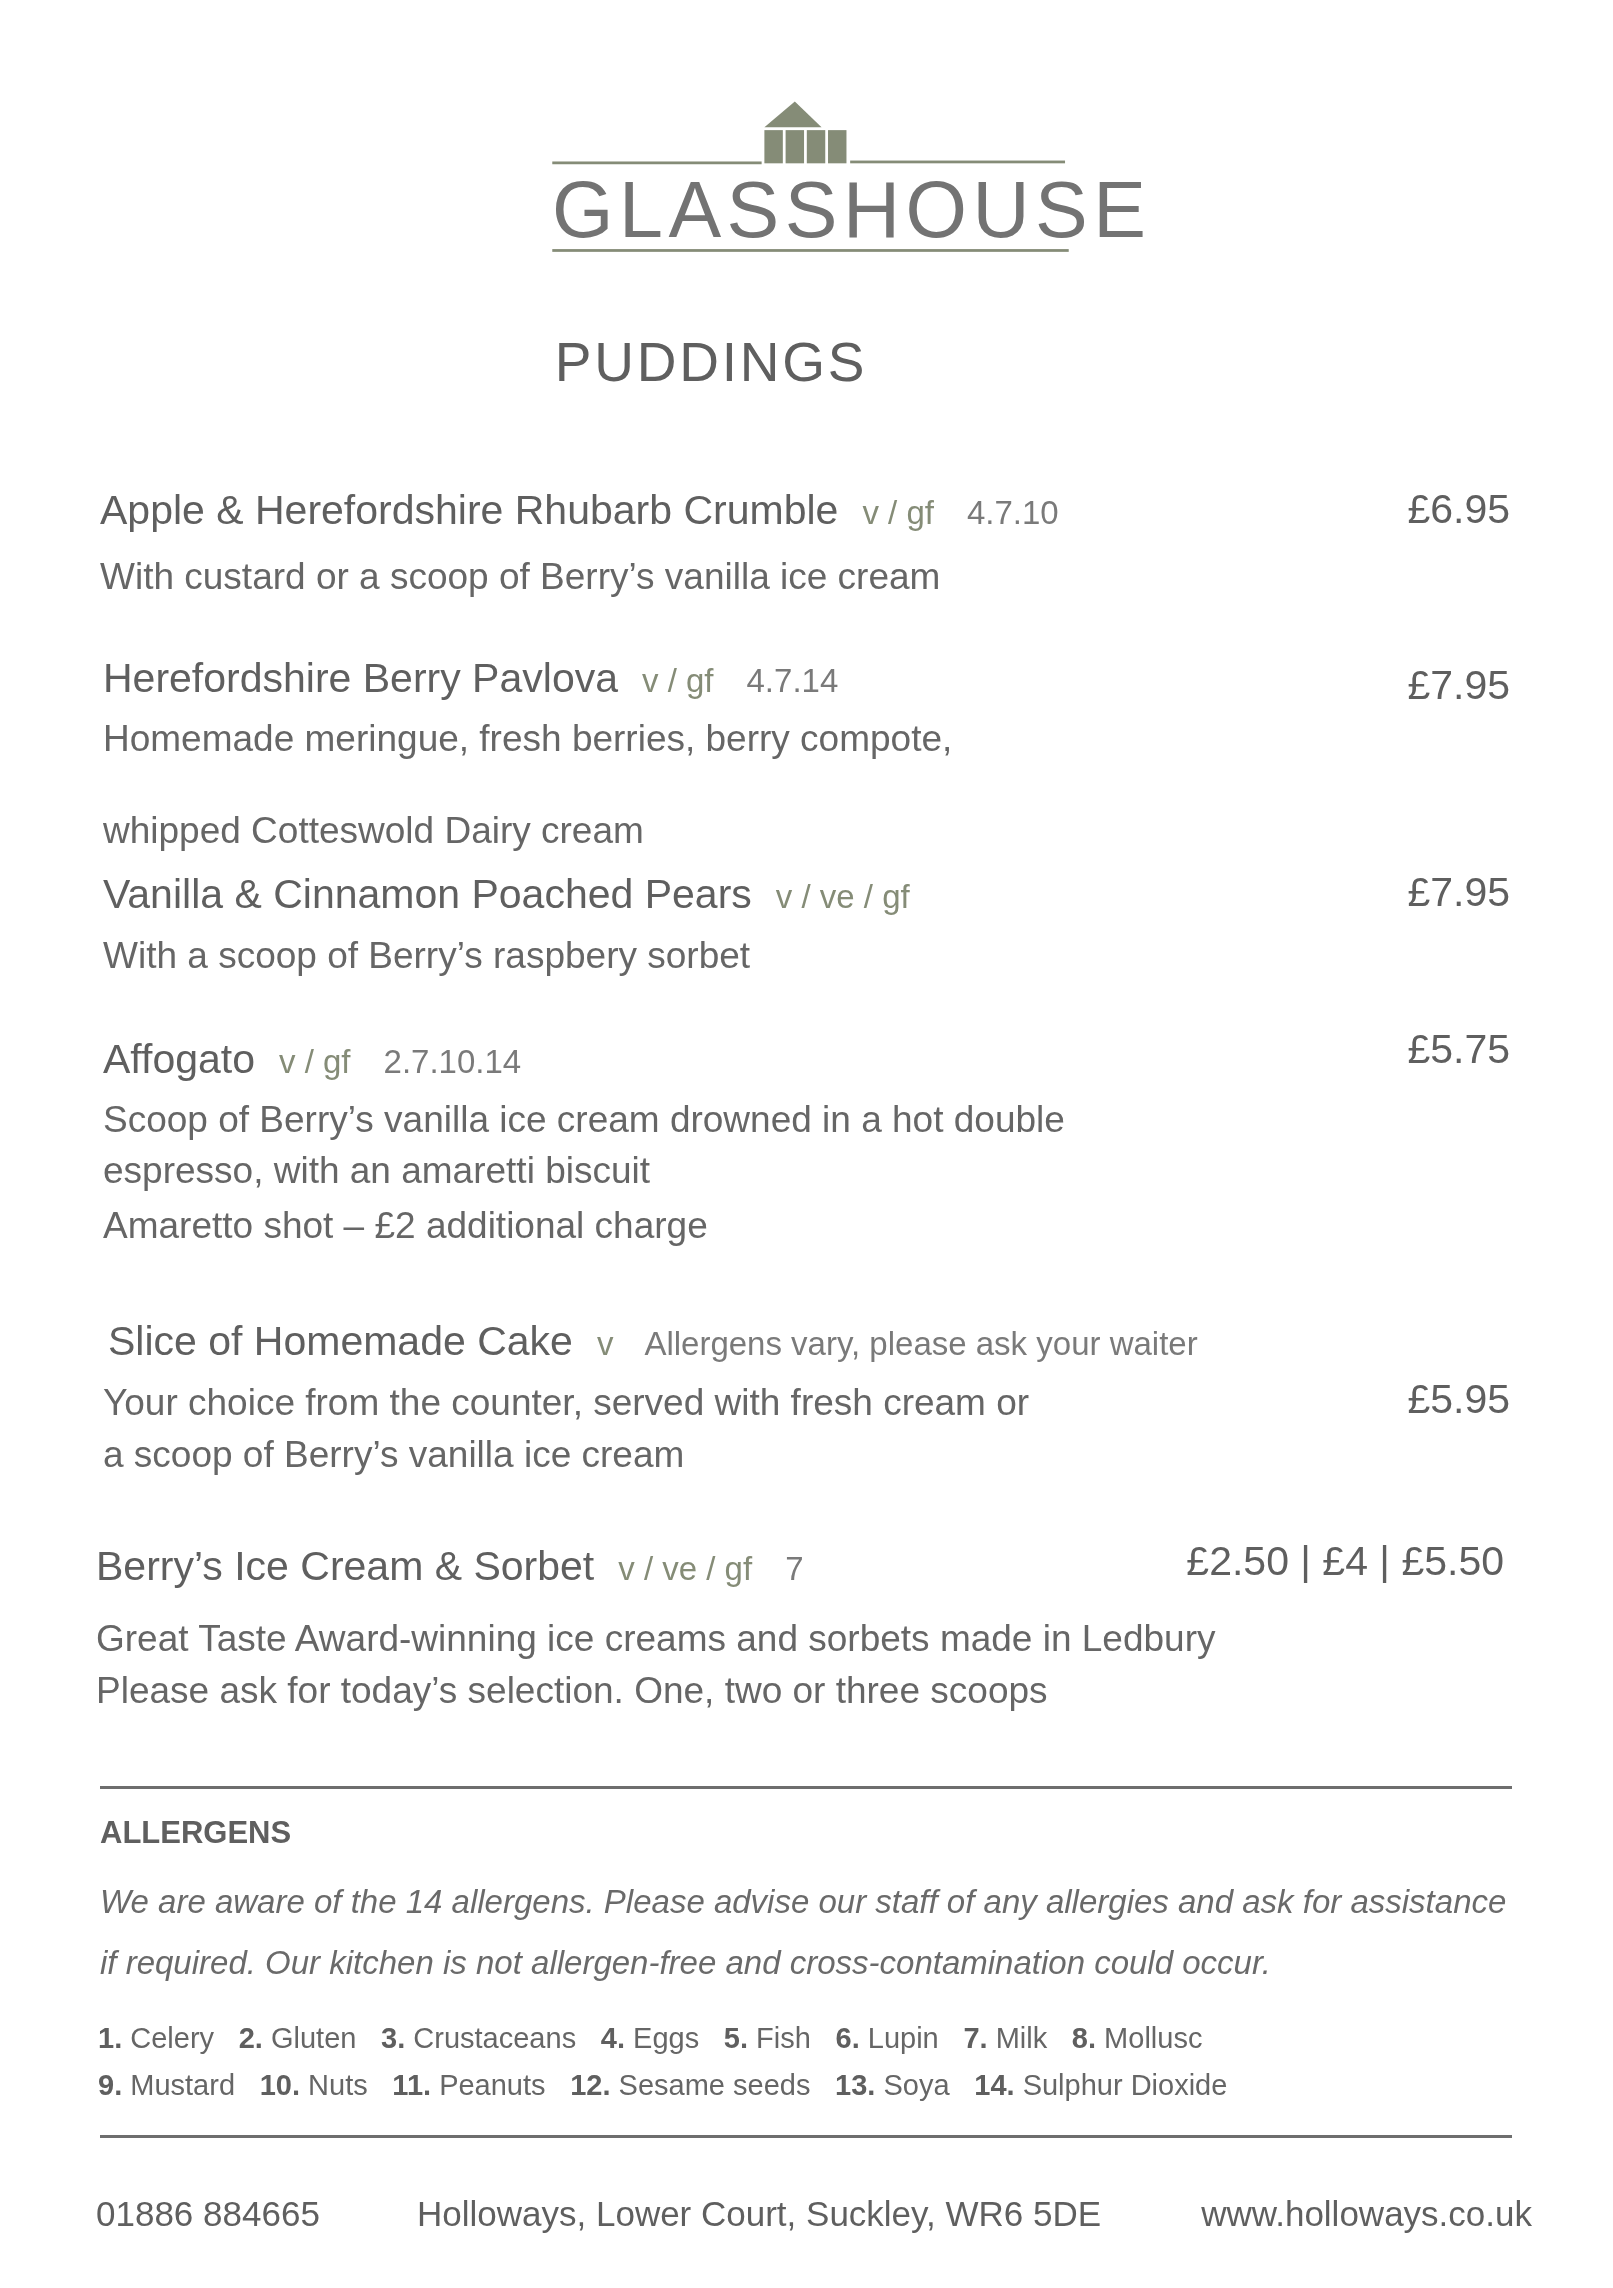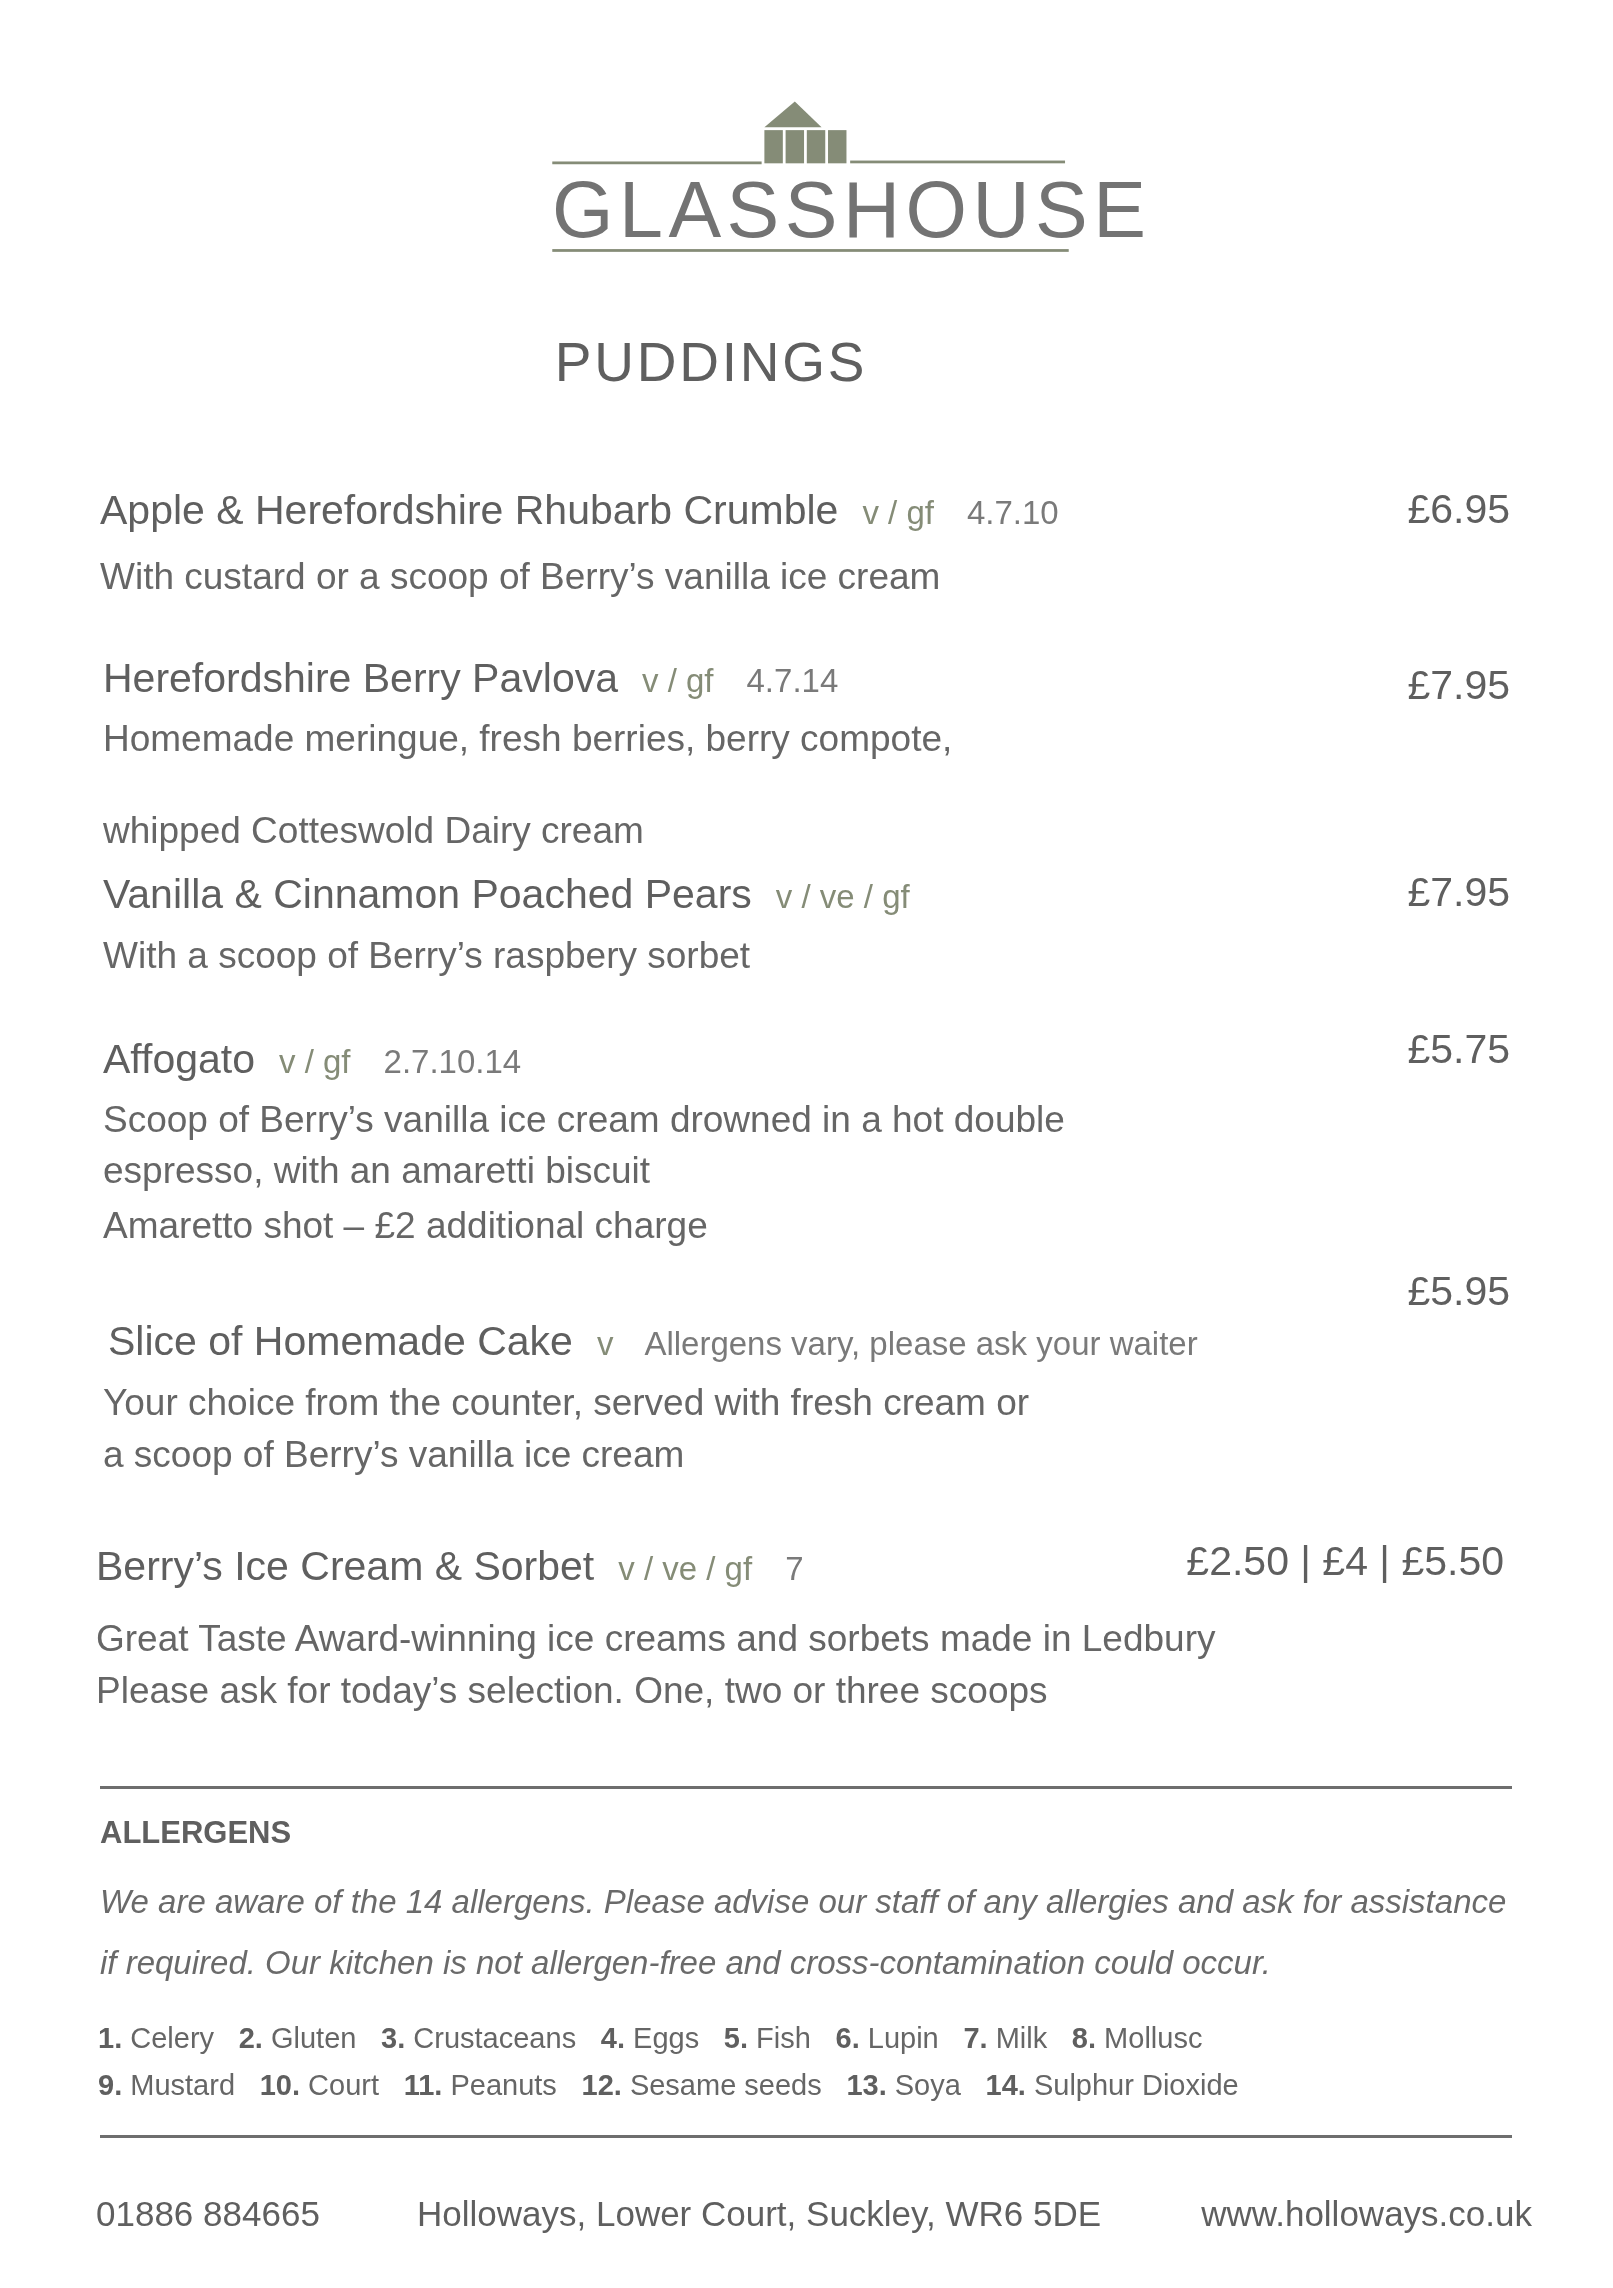--- a/index.html
+++ b/index.html
@@ -81,21 +81,21 @@
   <span>Affogato</span><span class="diet">v / gf</span><span class="codes">2.7.10.14</span>
 </div>
 <div class="abs price" style="top:1026px;">£5.75</div>
 <div class="abs desc" style="left:103px; top:1094px;">Scoop of Berry’s vanilla ice cream drowned in a hot double</div>
 <div class="abs desc" style="left:103px; top:1145px;">espresso, with an amaretti biscuit</div>
 <div class="abs desc italic" style="left:103px; top:1200px;">Amaretto shot – £2 additional charge</div>
 
 <div class="abs item-name" style="left:108px; top:1318px;">
   <span>Slice of Homemade Cake</span><span class="diet">v</span><span class="note">Allergens vary, please ask your waiter</span>
 </div>
-<div class="abs price" style="top:1268px;">£5.95</div>
+<div class="abs price" style="top:1376px;">£5.95</div>
 <div class="abs desc" style="left:103px; top:1377px;">Your choice from the counter, served with fresh cream or</div>
 <div class="abs desc" style="left:103px; top:1429px;">a scoop of Berry’s vanilla ice cream</div>
 
 <div class="abs item-name" style="left:96px; top:1543px;">
   <span>Berry’s Ice Cream &amp; Sorbet</span><span class="diet">v / ve / gf</span><span class="codes">7</span>
 </div>
 <div class="abs price" style="top:1538px; right:109px;">£2.50 | £4 | £5.50</div>
 <div class="abs desc" style="left:96px; top:1613px;">Great Taste Award-winning ice creams and sorbets made in Ledbury</div>
 <div class="abs desc" style="left:96px; top:1665px;">Please ask for today’s selection. One, two or three scoops</div>
 
@@ -109,21 +109,21 @@
   <span class="allergen-entry"><b>2.</b> <span>Gluten</span></span>
   <span class="allergen-entry"><b>3.</b> <span>Crustaceans</span></span>
   <span class="allergen-entry"><b>4.</b> <span>Eggs</span></span>
   <span class="allergen-entry"><b>5.</b> <span>Fish</span></span>
   <span class="allergen-entry"><b>6.</b> <span>Lupin</span></span>
   <span class="allergen-entry"><b>7.</b> <span>Milk</span></span>
   <span class="allergen-entry"><b>8.</b> <span>Mollusc</span></span>
 </div>
 <div class="abs allergen-list" style="top:2062px;">
   <span class="allergen-entry"><b>9.</b> <span>Mustard</span></span>
-  <span class="allergen-entry"><b>10.</b> <span>Court</span></span>
+  <span class="allergen-entry"><b>10.</b> <span>Nuts</span></span>
   <span class="allergen-entry"><b>11.</b> <span>Peanuts</span></span>
   <span class="allergen-entry"><b>12.</b> <span>Sesame seeds</span></span>
   <span class="allergen-entry"><b>13.</b> <span>Soya</span></span>
   <span class="allergen-entry"><b>14.</b> <span>Sulphur Dioxide</span></span>
 </div>
 
 <div class="abs rule" style="top:2135px;"></div>
 
 <div class="abs footer" style="left:96px;">01886 884665</div>
 <div class="abs footer" style="left:417px;">Holloways, Lower Court, Suckley, WR6 5DE</div>

